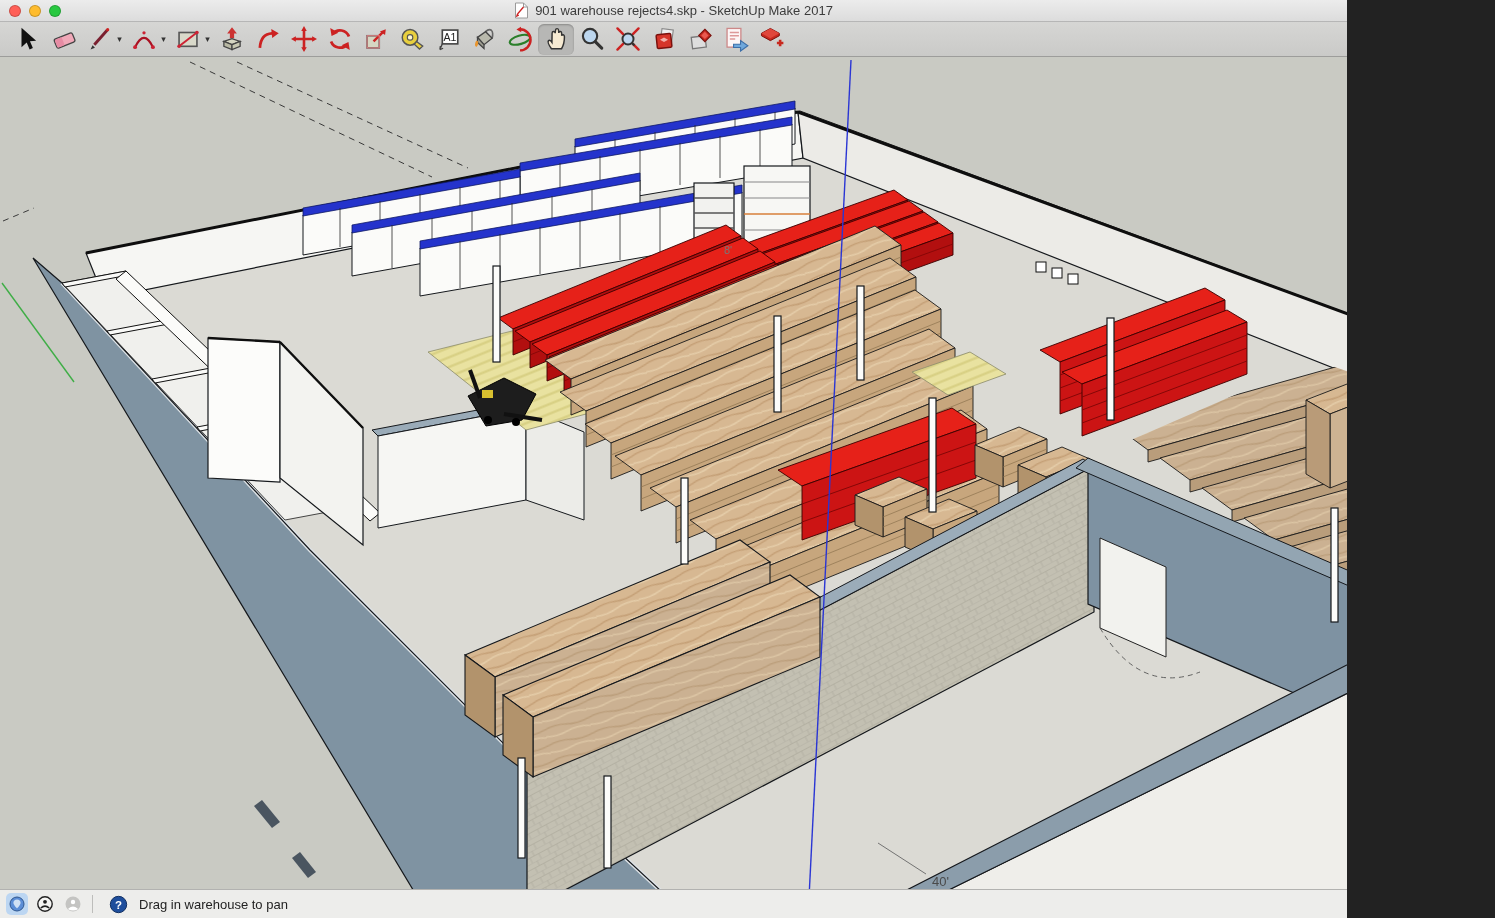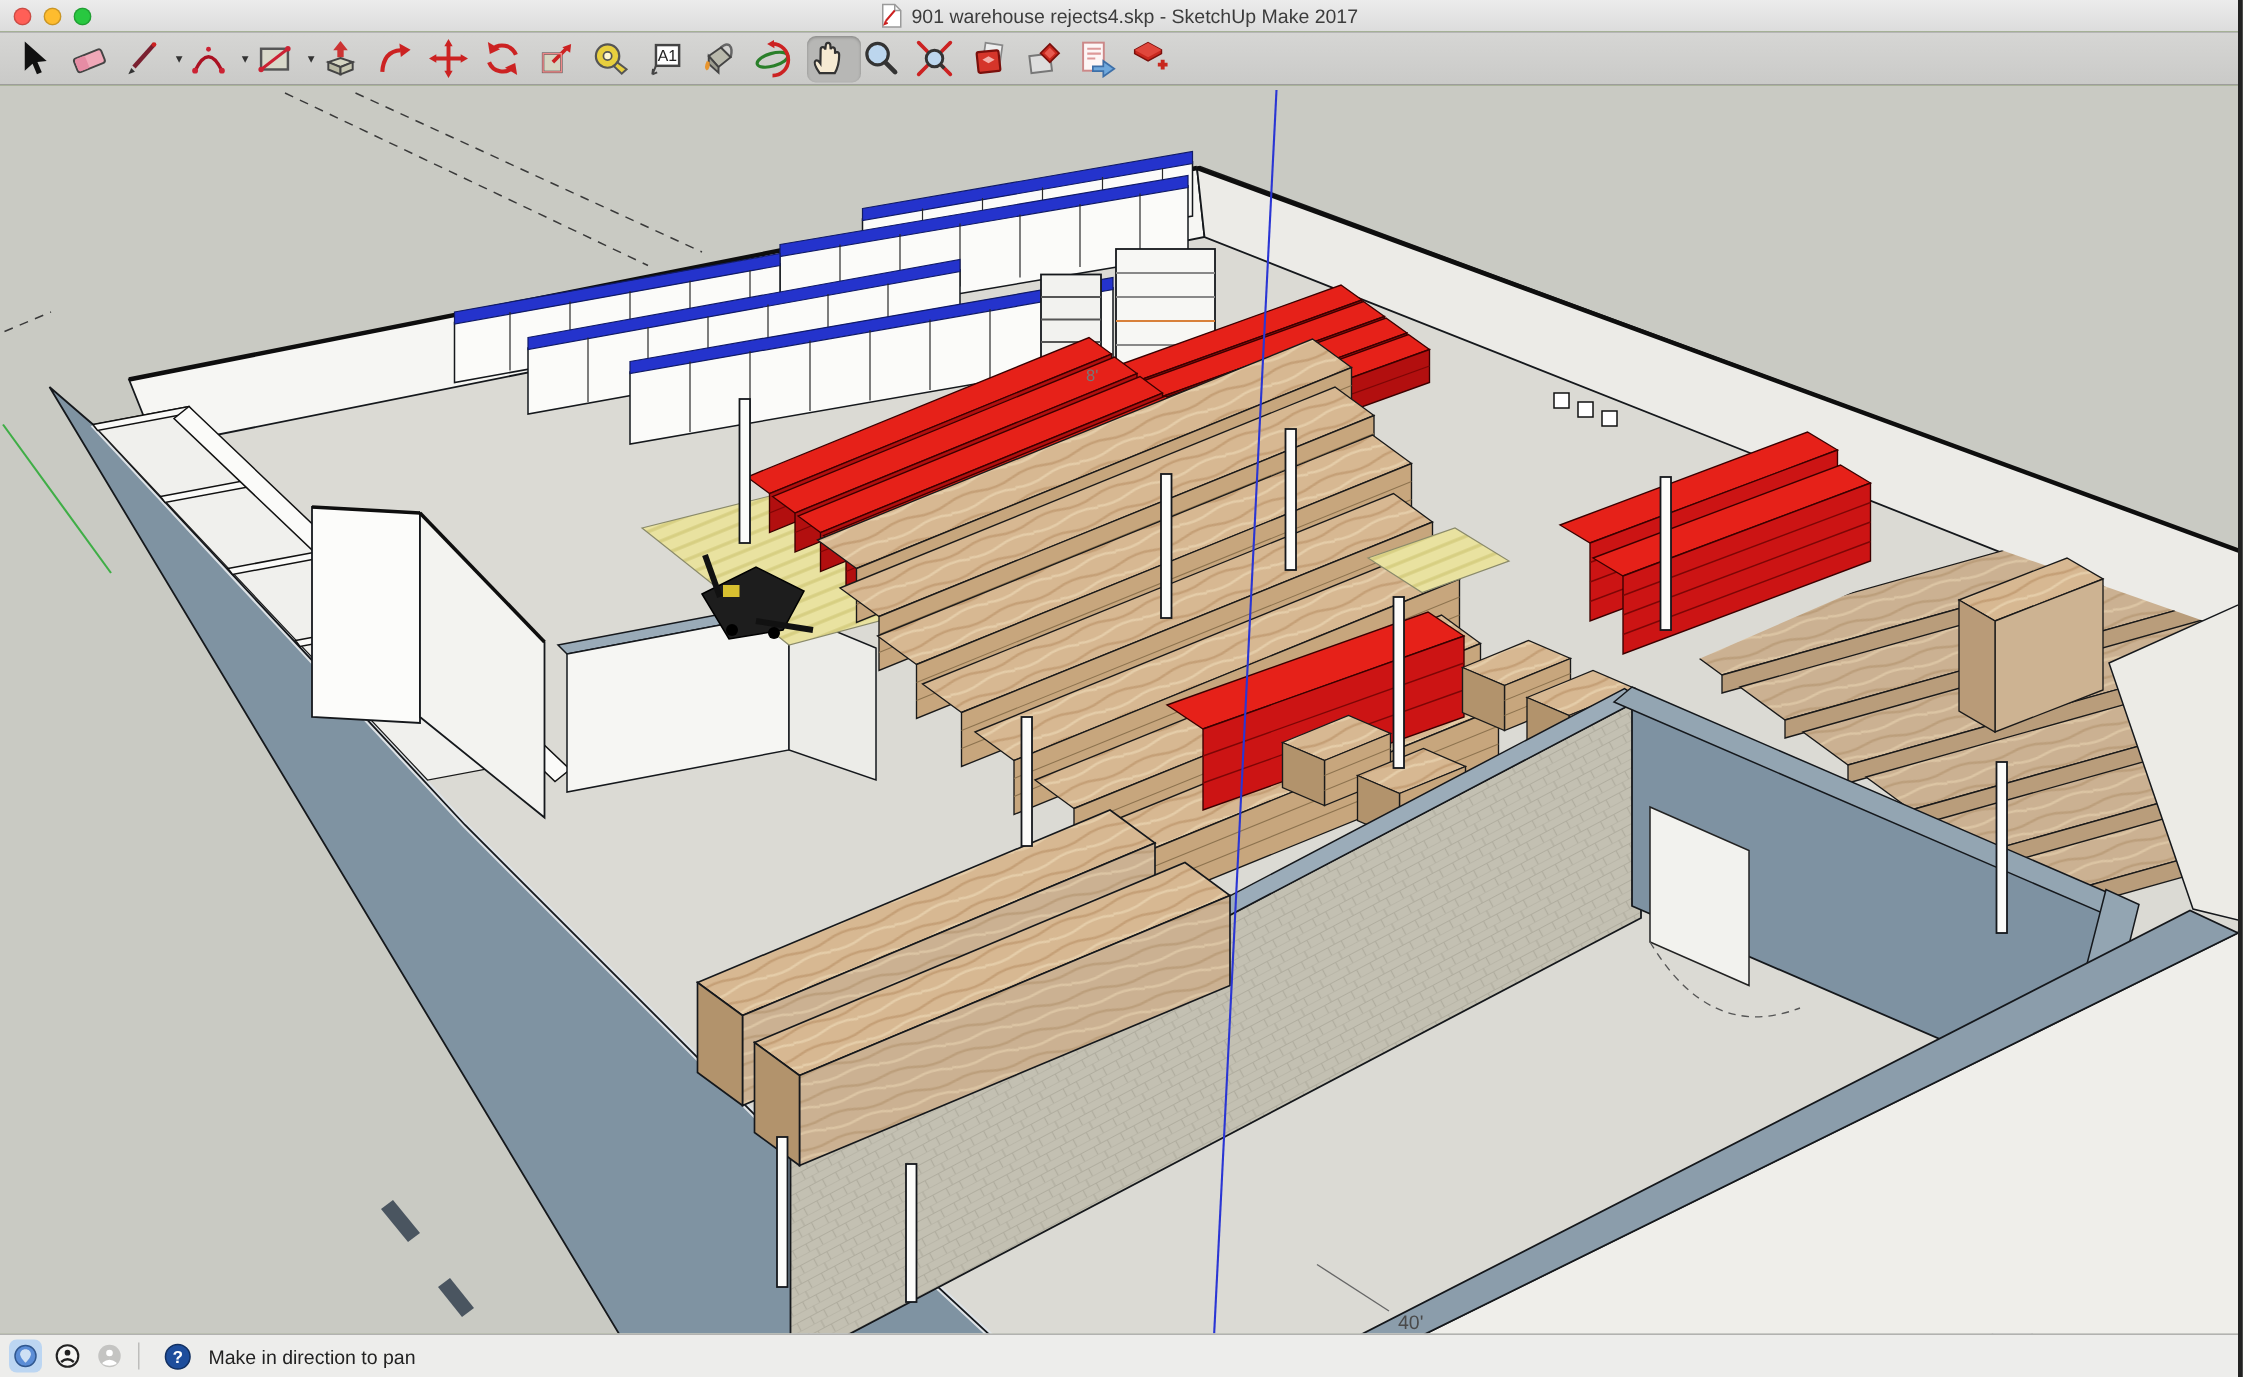--- a/index.html
+++ b/index.html
@@ -1,33 +1,33 @@
 <!DOCTYPE html>
 <html><head>
 <meta charset="utf-8">
 <style>
   html,body{margin:0;padding:0;background:#222;}
   *{box-sizing:border-box;}
-  .window{position:relative;width:1492px;height:918px;overflow:hidden;
-    font-family:"Liberation Sans",sans-serif;background:#4d7c0f;}
+  .window{position:relative;width:1347px;height:918px;overflow:hidden;
+    font-family:"Liberation Sans",sans-serif;background:#b91c1c;}
   
   .titlebar{position:absolute;left:0;top:0;width:100%;height:22px;
     background:linear-gradient(#eceCec,#dcdcdc);border-bottom:1px solid #b6b6b6;
     display:flex;align-items:center;}
   .lights{position:absolute;left:9px;top:0;height:22px;display:flex;align-items:center;gap:8px;}
   .light{width:12px;height:12px;border-radius:50%;border:1px solid rgba(0,0,0,.2);padding:0;}
   .light.red{background:#ff5f57;} .light.yellow{background:#febc2e;} .light.green{background:#28c840;}
   .titletext{flex:1;text-align:center;font-size:13px;color:#3c3c3c;display:flex;
     align-items:center;justify-content:center;gap:6px;font-weight:500;}
   
   .toolbar{position:absolute;left:0;top:22px;width:100%;height:35px;
     background:linear-gradient(#d6d6d4,#cacac8);border-bottom:1px solid #9d9d9b;
     display:flex;align-items:center;padding-left:10px;}
   .tbtn{width:36px;height:31px;border:none;background:transparent;display:flex;
-    align-items:center;padding:0;border-radius:6px;}
+    align-items:center;justify-content:center;padding:0;border-radius:6px;}
   .tbtn.active{background:#b7b7b5;box-shadow:inset 0 1px 2px rgba(0,0,0,.25);}
   .tbtn svg{width:26px;height:26px;}
   .dd{font-size:9px;color:#333;width:11px;margin-left:-4px;margin-right:1px;flex:0 0 auto;
     display:inline-block;text-align:center;}
   
   .viewport{position:absolute;left:0;top:57px;width:1495px;height:832px;background:#c9cac3;}
   .viewport svg{display:block;}
   
   .statusbar{position:absolute;left:0;top:889px;width:100%;height:29px;background:#ededeb;
     border-top:1px solid #b2b2b0;display:flex;align-items:center;font-size:13px;color:#222;}
@@ -591,16 +591,16 @@
         <path d="M4.4 13.4 Q9 9.6 13.6 13.4 L13.6 14.4 Q9 16.6 4.4 14.4 Z" fill="#fff"></path>
       </svg>
     </button>
     <div class="sep"></div>
     <button class="sic">
       <svg width="19" height="19" viewBox="0 0 19 19">
         <circle cx="9.5" cy="9.5" r="8.2" fill="#1e4e9c" stroke="#123061"></circle>
         <text x="9.5" y="13.6" font-size="11.5" font-weight="bold" text-anchor="middle" fill="#fff" font-family="Liberation Sans, sans-serif">?</text>
       </svg>
     </button>
-    <span class="hint">Make in direction to pan</span>
+    <span class="hint">Drag in warehouse to pan</span>
   </div>
 
 </div>
 
 </body></html>

